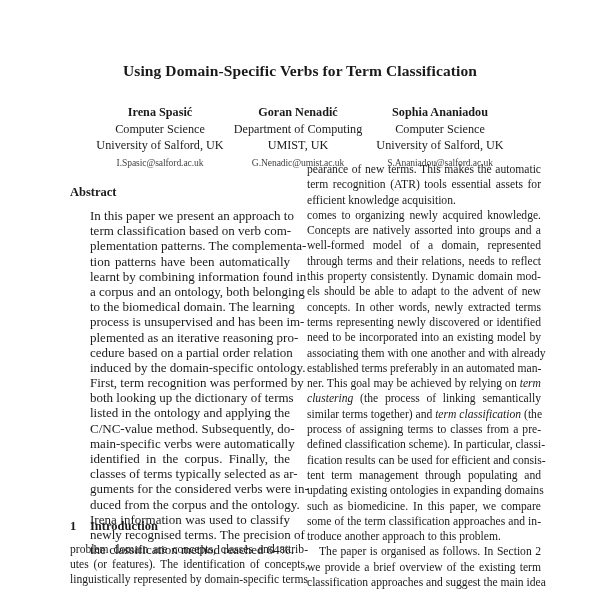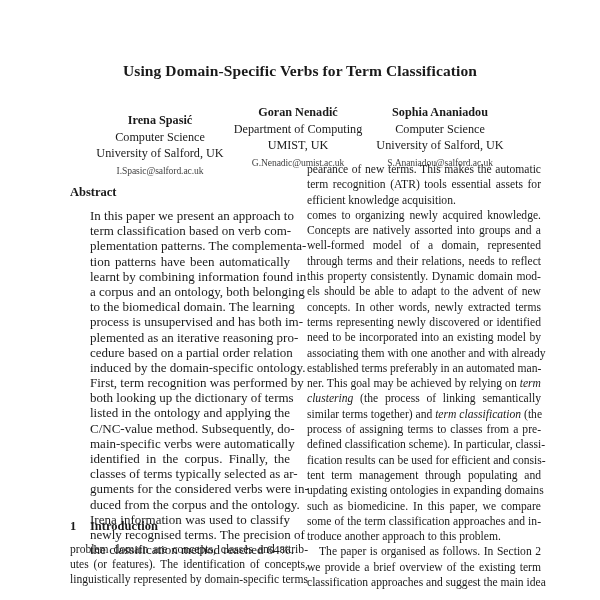--- a/index.html
+++ b/index.html
@@ -4,21 +4,21 @@
 <style>
   html, body { margin:0; padding:0; background:#fff; }
   body { width:600px; height:600px; overflow:hidden; position:relative;
          font-family:"Liberation Serif", serif; color:#1a1a1a; }
   .title { position:absolute; top:62px; left:0; width:600px; text-align:center;
            font-weight:bold; font-size:15.5px; letter-spacing:0.1px; }
   .author { position:absolute; top:104px; width:170px; text-align:center;
             font-size:12.2px; line-height:16.5px; }
   .author .name { font-weight:bold; }
   .author .email { font-family:Liberation Serif, serif; font-size:9.6px; color:#444; margin-top:1px; letter-spacing:-0.1px; }
-  .a1 { left:75px;margin-top:8px; } .a2 { left:213px; } .a3 { left:355px; }
+  .a1 { left:75px; } .a2 { left:213px; } .a3 { left:355px; }
   .col { position:absolute; font-size:11.6px; line-height:15.2px; text-align:justify; }
   .col-right { left:307px; width:234px; top:162px; }
   .abs-head { position:absolute; top:185px; left:70px; width:238px; text-align:left; font-weight:bold; font-size:12.5px; }
   .abstract { position:absolute; top:208px; left:90px; width:200px; font-size:13px; line-height:15.1px; text-align:justify; hyphens:none; }
   .sec-head { position:absolute; top:519px; left:70px; font-weight:bold; font-size:12.5px; }
   .sec-head .num { display:inline-block; width:20px; }
   .intro { position:absolute; top:542px; left:70px; width:238px; font-size:11.6px; line-height:15.2px; text-align:justify; }
   .line { display:block; text-align:justify; text-align-last:justify; white-space:nowrap; height:15.2px; }
   .line.last { text-align-last:left; }
   .line.indent { text-indent:12px; }
@@ -51,21 +51,21 @@
 
 <div class="abs-head">Abstract</div>
 <div class="abstract" id="abstract">
     <div class="line">In this paper we present an approach to</div>
     <div class="line">term classification based on verb com-</div>
     <div class="line">plementation patterns. The complementa-</div>
     <div class="line">tion patterns have been automatically</div>
     <div class="line">learnt by combining information found in</div>
     <div class="line">a corpus and an ontology, both belonging</div>
     <div class="line">to the biomedical domain. The learning</div>
-    <div class="line">process is unsupervised and has both im-</div>
+    <div class="line">process is unsupervised and has been im-</div>
     <div class="line">plemented as an iterative reasoning pro-</div>
     <div class="line">cedure based on a partial order relation</div>
     <div class="line">induced by the domain-specific ontology.</div>
     <div class="line">First, term recognition was performed by</div>
     <div class="line">both looking up the dictionary of terms</div>
     <div class="line">listed in the ontology and applying the</div>
     <div class="line">C/NC-value method. Subsequently, do-</div>
     <div class="line">main-specific verbs were automatically</div>
     <div class="line">identified in the corpus. Finally, the</div>
     <div class="line">classes of terms typically selected as ar-</div>

